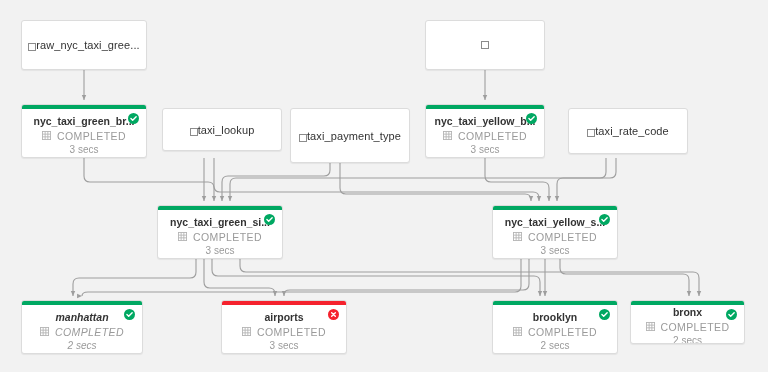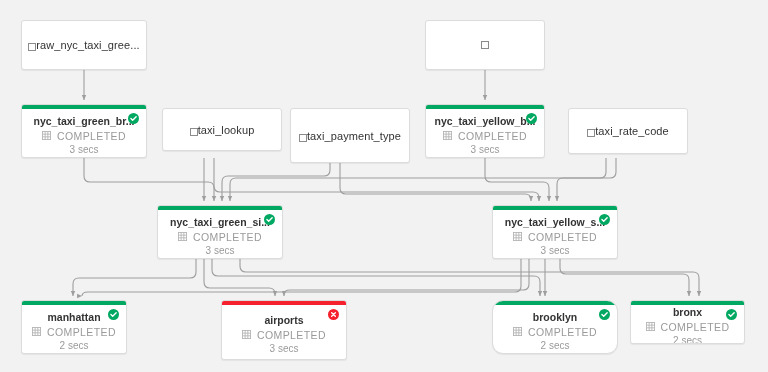--- a/index.html
+++ b/index.html
@@ -182,63 +182,63 @@
               <line x1="0.5" y1="3.5" x2="9.5" y2="3.5" stroke="#b5b5b5"></line>
               <line x1="0.5" y1="6.5" x2="9.5" y2="6.5" stroke="#b5b5b5"></line>
               <line x1="3.5" y1="0.5" x2="3.5" y2="9.5" stroke="#b5b5b5"></line>
               <line x1="6.5" y1="0.5" x2="6.5" y2="9.5" stroke="#b5b5b5"></line>
             </svg>
             <span class="n-status-text">COMPLETED</span>
           </div>
           <div class="n-time">3 secs</div>
         </div>
       </div>
-      <div class="node run" style="left: 21px; top: 300px; width: 106px; height: 54px;">
+      <div class="node run" style="left: 21px; top: 300px; width: 122px; height: 54px; font-style: italic;">
         <div class="topbar" style="background:#00a862"></div>
         <svg class="badge" viewBox="0 0 12 12" xmlns="http://www.w3.org/2000/svg">
           <circle cx="6" cy="6" r="6" fill="#00a862"></circle>
           <path d="M3.2 6.1 L5.1 8 L8.9 4.1" fill="none" stroke="#fff" stroke-width="1.5" stroke-linecap="round" stroke-linejoin="round"></path>
         </svg>
         <div class="body">
           <div class="n-title">manhattan</div>
           <div class="n-status">
             <svg class="grid-ico" width="9" height="9" viewBox="0 0 10 10" xmlns="http://www.w3.org/2000/svg">
               <rect x="0.5" y="0.5" width="9" height="9" fill="none" stroke="#b5b5b5"></rect>
               <line x1="0.5" y1="3.5" x2="9.5" y2="3.5" stroke="#b5b5b5"></line>
               <line x1="0.5" y1="6.5" x2="9.5" y2="6.5" stroke="#b5b5b5"></line>
               <line x1="3.5" y1="0.5" x2="3.5" y2="9.5" stroke="#b5b5b5"></line>
               <line x1="6.5" y1="0.5" x2="6.5" y2="9.5" stroke="#b5b5b5"></line>
             </svg>
             <span class="n-status-text">COMPLETED</span>
           </div>
           <div class="n-time">2 secs</div>
         </div>
       </div>
-      <div class="node run" style="left: 221px; top: 300px; width: 126px; height: 60px;">
+      <div class="node run" style="left: 221px; top: 300px; width: 126px; height: 54px;">
         <div class="topbar" style="background:#f5222d"></div>
         <svg class="badge" viewBox="0 0 12 12" xmlns="http://www.w3.org/2000/svg">
           <circle cx="6" cy="6" r="6" fill="#f5222d"></circle>
           <path d="M4 4 L8 8 M8 4 L4 8" fill="none" stroke="#fff" stroke-width="1.5" stroke-linecap="round"></path>
         </svg>
         <div class="body">
           <div class="n-title">airports</div>
           <div class="n-status">
             <svg class="grid-ico" width="9" height="9" viewBox="0 0 10 10" xmlns="http://www.w3.org/2000/svg">
               <rect x="0.5" y="0.5" width="9" height="9" fill="none" stroke="#b5b5b5"></rect>
               <line x1="0.5" y1="3.5" x2="9.5" y2="3.5" stroke="#b5b5b5"></line>
               <line x1="0.5" y1="6.5" x2="9.5" y2="6.5" stroke="#b5b5b5"></line>
               <line x1="3.5" y1="0.5" x2="3.5" y2="9.5" stroke="#b5b5b5"></line>
               <line x1="6.5" y1="0.5" x2="6.5" y2="9.5" stroke="#b5b5b5"></line>
             </svg>
             <span class="n-status-text">COMPLETED</span>
           </div>
           <div class="n-time">3 secs</div>
         </div>
       </div>
-      <div class="node run" style="left: 492px; top: 300px; width: 126px; height: 54px; border-radius: 11px;">
+      <div class="node run" style="left: 492px; top: 300px; width: 126px; height: 54px;">
         <div class="topbar" style="background:#00a862"></div>
         <svg class="badge" viewBox="0 0 12 12" xmlns="http://www.w3.org/2000/svg">
           <circle cx="6" cy="6" r="6" fill="#00a862"></circle>
           <path d="M3.2 6.1 L5.1 8 L8.9 4.1" fill="none" stroke="#fff" stroke-width="1.5" stroke-linecap="round" stroke-linejoin="round"></path>
         </svg>
         <div class="body">
           <div class="n-title">brooklyn</div>
           <div class="n-status">
             <svg class="grid-ico" width="9" height="9" viewBox="0 0 10 10" xmlns="http://www.w3.org/2000/svg">
               <rect x="0.5" y="0.5" width="9" height="9" fill="none" stroke="#b5b5b5"></rect>

